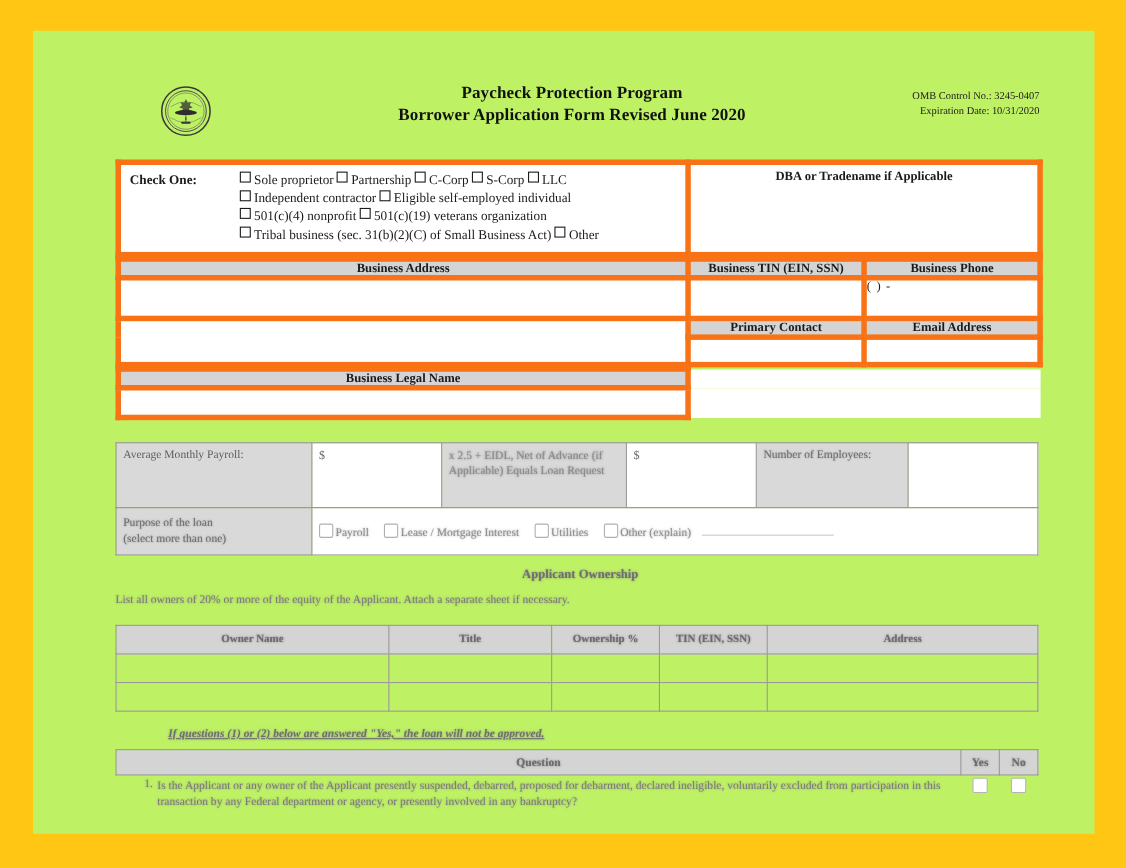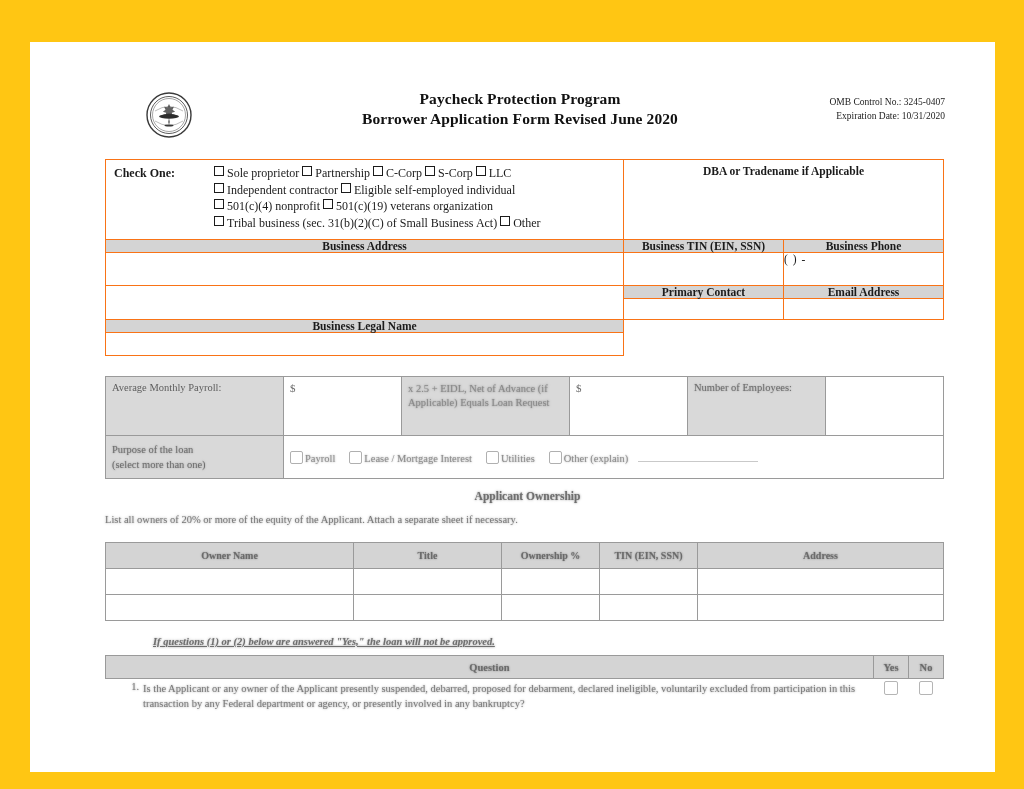--- a/index.html
+++ b/index.html
@@ -2,23 +2,23 @@
 <html><head>
 <meta charset="utf-8">
 <style>
   html,body{margin:0;padding:0;}
   body{
     width:1024px;height:789px;overflow:hidden;
     background:#FFC613;
     font-family:"Liberation Serif", serif;
   }
   .page{
-    position:absolute;left:30px;top:42px;
+    position:absolute;left:30px;top:28px;
     width:965px;height:730px;
-    background:#ffffff;
+    background:#bef264;
   }
   .inner{
     position:absolute;left:75px;top:45px;width:845px;
   }
 
   
   .header{position:relative;height:72px;}
   .seal{
     position:absolute;left:40px;top:4px;width:48px;height:48px;
   }
@@ -30,21 +30,21 @@
     font-weight:bold;font-size:15.5px;color:#111;letter-spacing:.1px;line-height:20px;
   }
   .omb{
     position:absolute;right:5px;top:8px;text-align:right;
     font-size:9.5px;color:#1b1b1b;line-height:14px;
   }
 
   
   .ftab{border-collapse:collapse;width:838px;table-layout:fixed;}
   .ftab td{
-    border:1px solid #f97316;
+    border:5px solid #f97316;
     vertical-align:top;
     font-size:11.5px;
     color:#1b1b1b;
     padding:0;
   }
   .hdr{
     background:#d4d4d4;
     text-align:center;
     font-weight:bold;
     font-size:11px;

